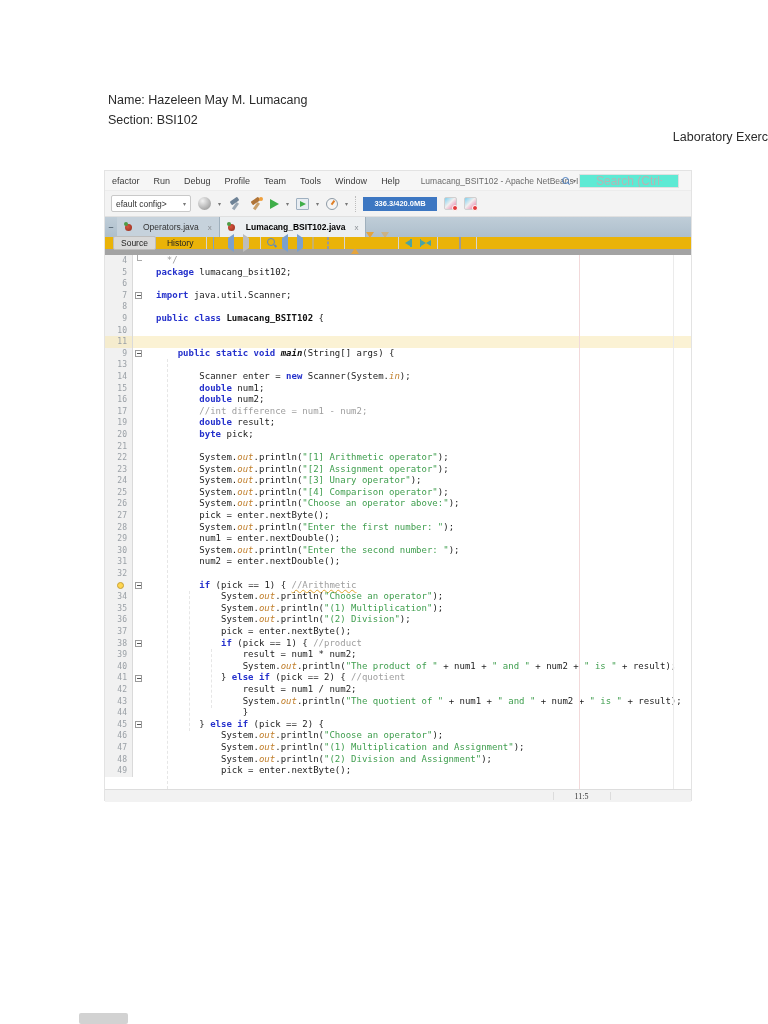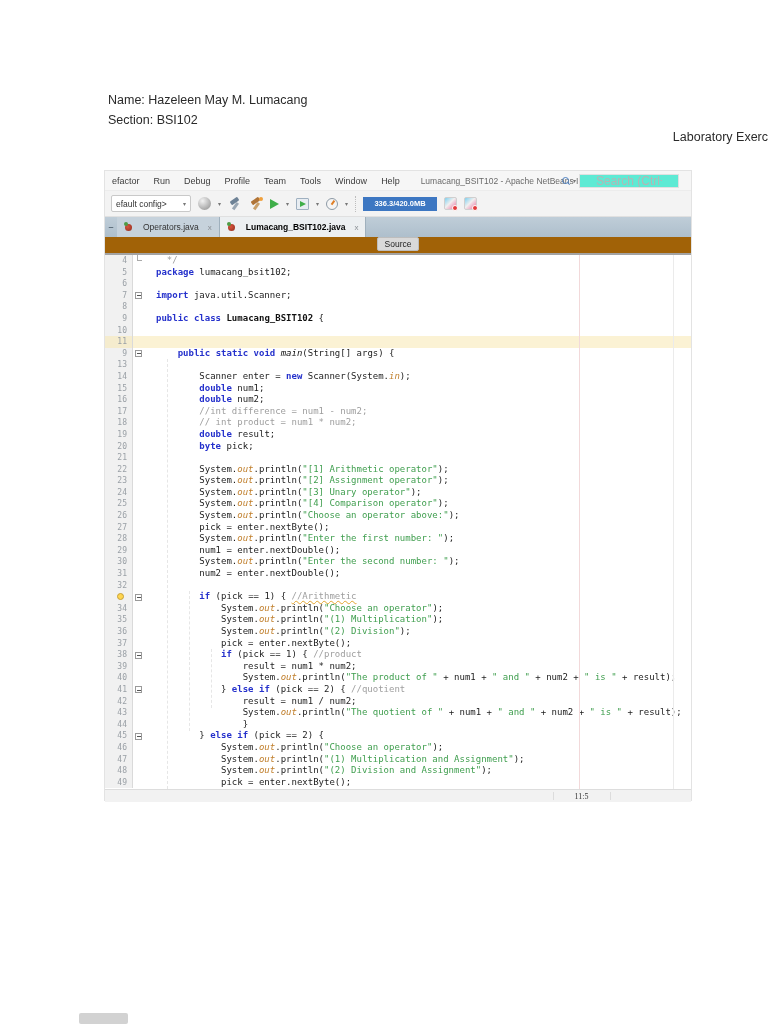--- a/index.html
+++ b/index.html
@@ -50,21 +50,21 @@
   .tabbar { height:20px; background:linear-gradient(#bfcdd8,#aebfcc); display:flex; align-items:flex-end; }
   .tab-min { width:12px; text-align:center; color:#5a6a77; font-size:9px; line-height:20px; font-weight:bold; }
   .tab { height:20px; display:flex; align-items:center; gap:9px; padding:0 7px; font-size:8.5px; color:#333; background:#c6d2dc; border-right:1px solid #9fb0bd; white-space:nowrap; }
   .tab.active { background:#eceff1; font-weight:bold; color:#000; }
   .tab .close { color:#8a8f94; font-size:8px; font-weight:normal; }
   .java-ico { position:relative; width:10px; height:10px; display:inline-block; }
   .java-ico::before { content:""; position:absolute; left:1px; top:2px; width:7px; height:7px; border-radius:50%; background:radial-gradient(circle at 40% 40%, #d8543c, #8f2b1d); }
   .java-ico::after { content:""; position:absolute; left:0; top:0; width:4px; height:4px; border-radius:50%; background:#4f9b44; }
 
   
-  .edbar { height:18px; background:#a16207; border-bottom:2px solid #a3a3a3; display:flex; align-items:center; gap:4px; padding:0 8px;flex-direction:column; }
+  .edbar { height:18px; background:#eab308; border-bottom:6px solid #a3a3a3; display:flex; align-items:center; gap:4px; padding:0 8px; }
   .chip { font-size:8.5px; color:#222; padding:1px 7px; border-radius:2px; }
   .chip.pressed { background:#d9d9d9; border:1px solid #bdbdbd; }
   .ed-sep { width:1px; height:12px; border-left:1px solid #d5d5d5; margin:0 2px; }
   .eico { position:relative; width:11px; height:11px; display:inline-block; }
   .tri-l { width:0; height:0; border-right:6px solid #7aa0cf; border-top:4px solid transparent; border-bottom:4px solid transparent; }
   .tri-r { width:0; height:0; border-left:6px solid #7aa0cf; border-top:4px solid transparent; border-bottom:4px solid transparent; }
   .tri-r.gray { border-left-color:#bdbdbd; }
   .curl { width:8px; height:6px; border:1.4px solid #7aa0cf; border-right:none; border-radius:4px 0 0 4px; }
   .magb { position:relative; width:10px; height:10px; }
   .magb::before { content:""; position:absolute; left:0; top:0; width:6px; height:6px; border:1.5px solid #5b87c5; border-radius:50%; }
@@ -94,21 +94,21 @@
   .fold-end { position:absolute; left:4px; top:0; width:5px; height:6px; border-left:1px solid #aaa; border-bottom:1px solid #aaa; }
   .bulb { display:inline-block; width:7px; height:7px; border-radius:50%; background:#ffd54f; border:1px solid #c5a037; margin-right:3px; margin-top:2px; }
   .c-code { white-space:pre; font-size:9px; padding-left:11px; color:#1c1c1c; }
   .tok-k { color:#2531cc; font-weight:bold; }
   .tok-p { color:#1c1c1c; }
   .tok-s { color:#3f9e4e; }
   .tok-c { color:#9e9e9e; }
   .tok-u { color:#9e9e9e; text-decoration:underline wavy #e3a52f 1px; }
   .tok-f { color:#c07f2c; font-style:italic; }
   .tok-b { color:#111; font-weight:bold; }
-  .tok-m { color:#111; font-weight:normal; font-style:italic; }
+  .tok-m { color:#111; font-weight:bold; font-style:italic; }
   .vguide { position:absolute; top:0; bottom:0; width:1px; }
   .vguide.margin { left:474px; background:#f2d9da; }
   .vguide.edge { left:568px; background:#ebebeb; }
   .iguide { position:absolute; width:1px; border-left:1px dashed #e6e6e6; }
 
   
   .statusbar { position:relative; height:13px; background:#f2f2f2; border-top:1px solid #ddd;font-family:Liberation Serif, serif; }
   .st-sep { position:absolute; top:2px; bottom:2px; width:1px; background:#dcdcdc; }
   .st-caret { position:absolute; left:448px; width:57px; top:0; bottom:0; text-align:center; font-size:8px; color:#333; line-height:13px; }
 
@@ -295,25 +295,20 @@
             <span class="c-ln">16</span>
             <span class="c-fold"></span>
             <span class="c-code"><span class="tok-p">        </span><span class="tok-k">double</span><span class="tok-p"> num2;</span></span>
           </div>
           <div class="c-row">
             <span class="c-ln">17</span>
             <span class="c-fold"></span>
             <span class="c-code"><span class="tok-c">        //int difference = num1 - num2;</span></span>
           </div>
           <div class="c-row">
-            <span class="c-ln">18</span>
-            <span class="c-fold"></span>
-            <span class="c-code"><span class="tok-c">        // int product = num1 * num2;</span></span>
-          </div>
-          <div class="c-row">
             <span class="c-ln">19</span>
             <span class="c-fold"></span>
             <span class="c-code"><span class="tok-p">        </span><span class="tok-k">double</span><span class="tok-p"> result;</span></span>
           </div>
           <div class="c-row">
             <span class="c-ln">20</span>
             <span class="c-fold"></span>
             <span class="c-code"><span class="tok-p">        </span><span class="tok-k">byte</span><span class="tok-p"> pick;</span></span>
           </div>
           <div class="c-row">

